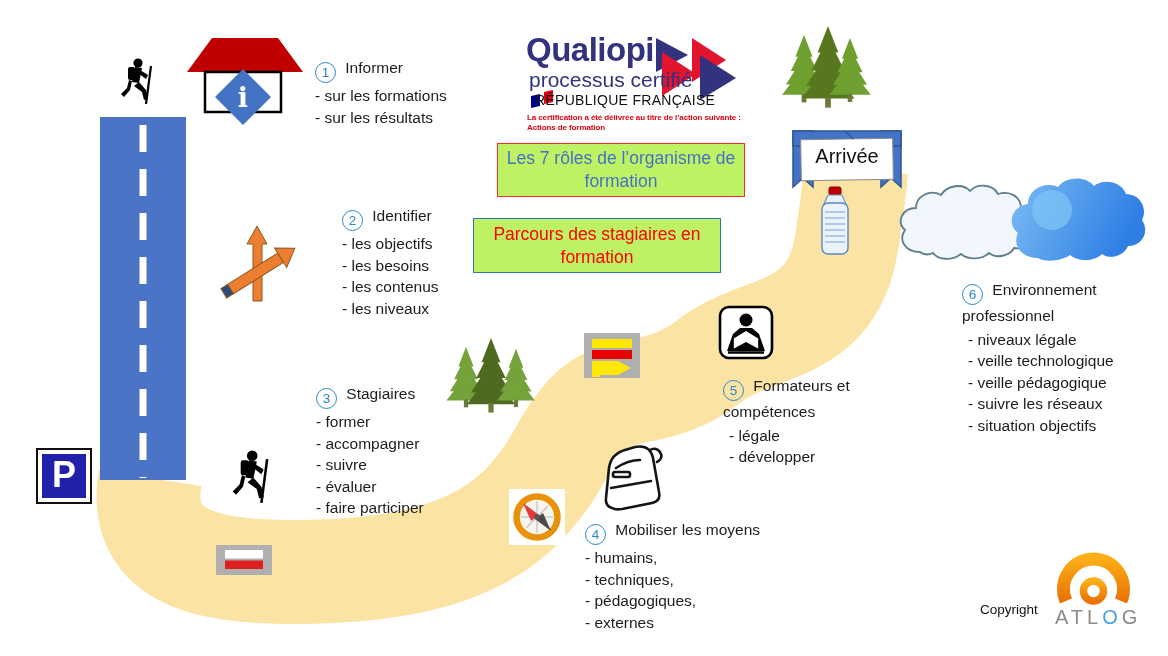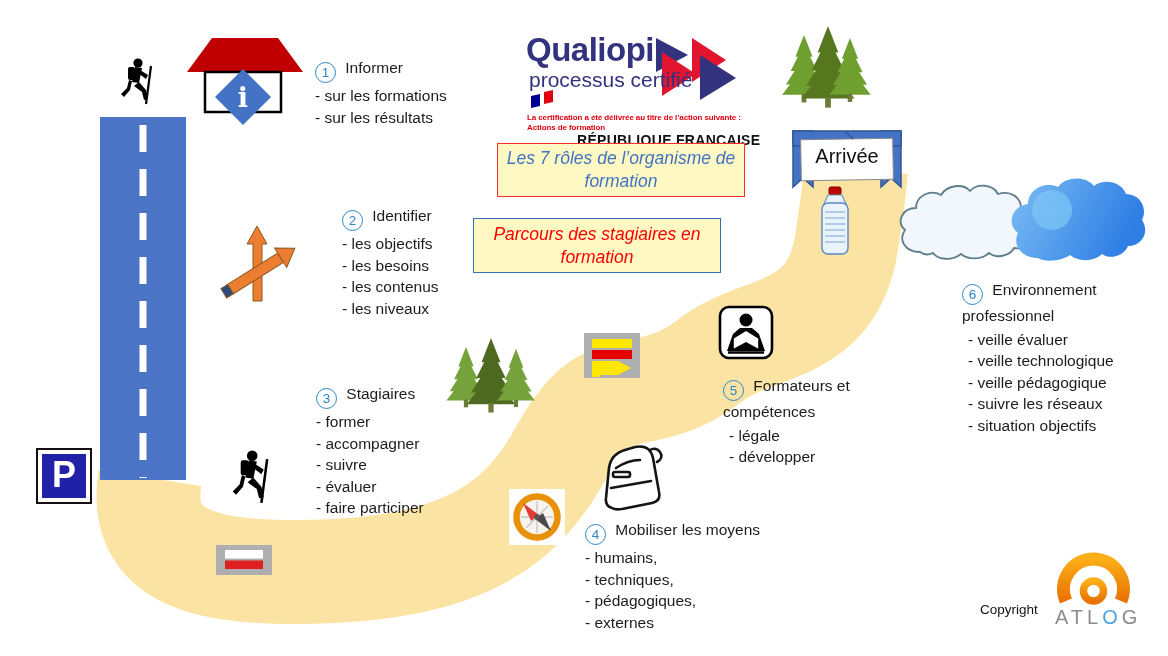--- a/index.html
+++ b/index.html
@@ -14,27 +14,27 @@
   .numc{display:inline-flex;align-items:center;justify-content:center;
         width:19px;height:19px;border:1.6px solid #2B87C8;border-radius:50%;
         color:#2B87C8;font-size:13.5px;margin-right:5px;vertical-align:-4px;
         background:transparent;}
   .role-title{font-size:15.5px;}
   .role-item{white-space:nowrap;}
   .ind6 .role-item{padding-left:6px;}
   .ind14 .role-item{padding-left:14px;}
   
   .tbox{position:absolute;width:246px;display:flex;align-items:center;justify-content:center;
-        text-align:center;font-size:17.5px;line-height:23px;background:#fef9c3;font-style:italic;}
+        text-align:center;font-size:17.5px;line-height:23px;background:#bef264;}
   .tbox.red-border{border:1.6px solid #FF2B2B;color:#4472C4;}
   .tbox.blue-border{border:1.6px solid #2E75B6;color:#FF0000;}
   
   .q-brand{position:absolute;left:526px;top:31px;font-size:33px;font-weight:bold;color:#32327E;letter-spacing:-0.5px;}
   .q-tag{position:absolute;left:529px;top:68px;font-size:21px;color:#32327E;}
-  .q-rf{position:absolute;left:577px;top:92px;font-size:14px;font-weight:bold;color:#111;letter-spacing:.3px;margin-top:40px;}
+  .q-rf{position:absolute;left:535px;top:92px;font-size:14px;font-weight:normal;color:#111;letter-spacing:.3px;}
   .q-cert{position:absolute;left:527px;font-size:8px;font-weight:bold;color:#E1000F;letter-spacing:-0.1px;}
   
   #parking{position:absolute;left:36px;top:448px;width:56px;height:56px;background:#111;
            box-sizing:border-box;padding:2px;}
   #parking .pwhite{width:100%;height:100%;background:#fff;box-sizing:border-box;padding:2px;}
   #parking .pblue{width:100%;height:100%;background:#2020A8;border:2px solid #fff;box-sizing:border-box;
                   display:flex;align-items:center;justify-content:center;}
   #parking .pblue span{color:#fff;font-size:36px;font-weight:bold;line-height:1;padding-bottom:3px;}
   
   #arrivee-text{position:absolute;left:797px;top:145px;width:100px;text-align:center;
@@ -255,21 +255,21 @@
     </div>
     <div class="role-item">- légale</div>
     <div class="role-item">- développer</div>
   </div>
 
   <div class="role wrap ind6" style="left:962px;top:279px;width:196px">
     <div class="role-head">
       <span class="numc">6</span>
       <span class="role-title">Environnement professionnel</span>
     </div>
-    <div class="role-item">- veille évaluer</div>
+    <div class="role-item">- niveaux légale</div>
     <div class="role-item">- veille technologique</div>
     <div class="role-item">- veille pédagogique</div>
     <div class="role-item">- suivre les réseaux</div>
     <div class="role-item">- situation objectifs</div>
   </div>
 
 
   <div id="parking">
     <div class="pwhite">
       <div class="pblue">

